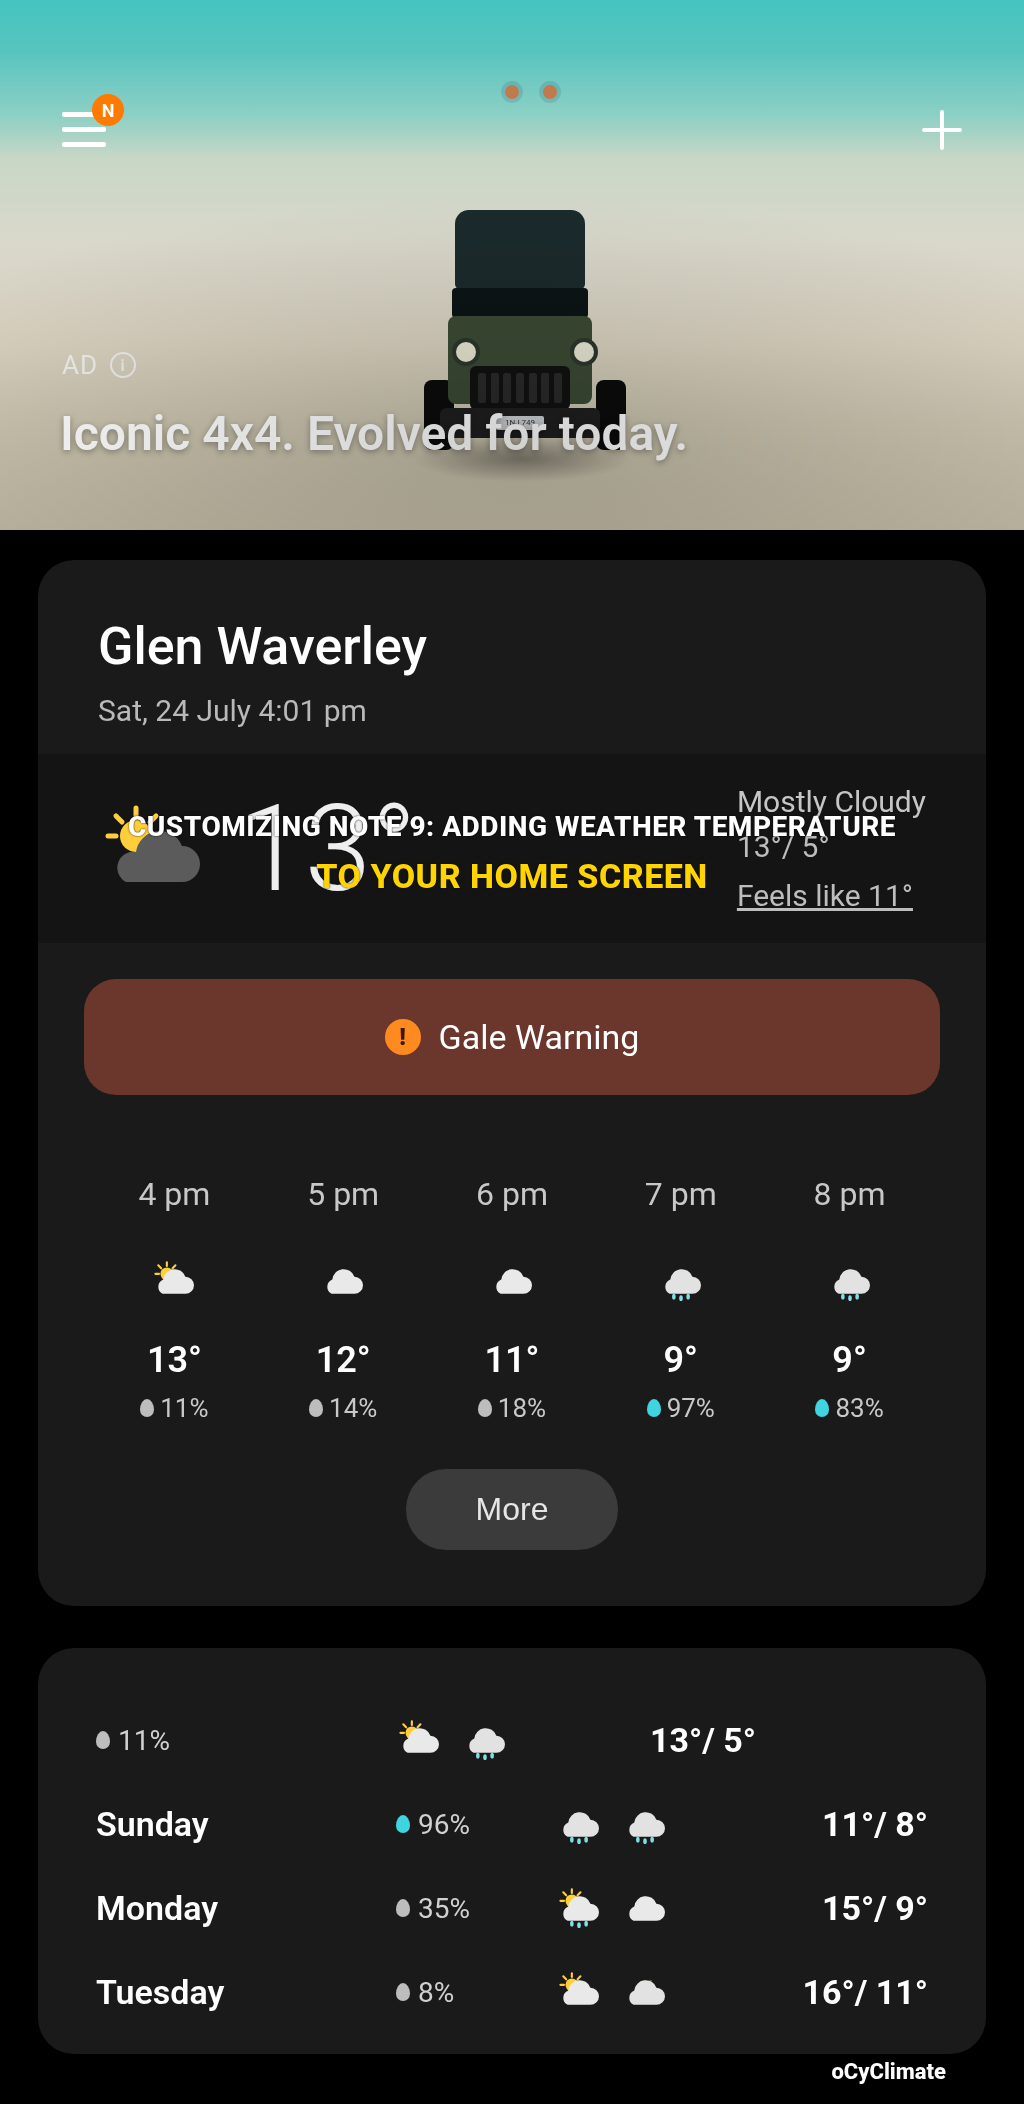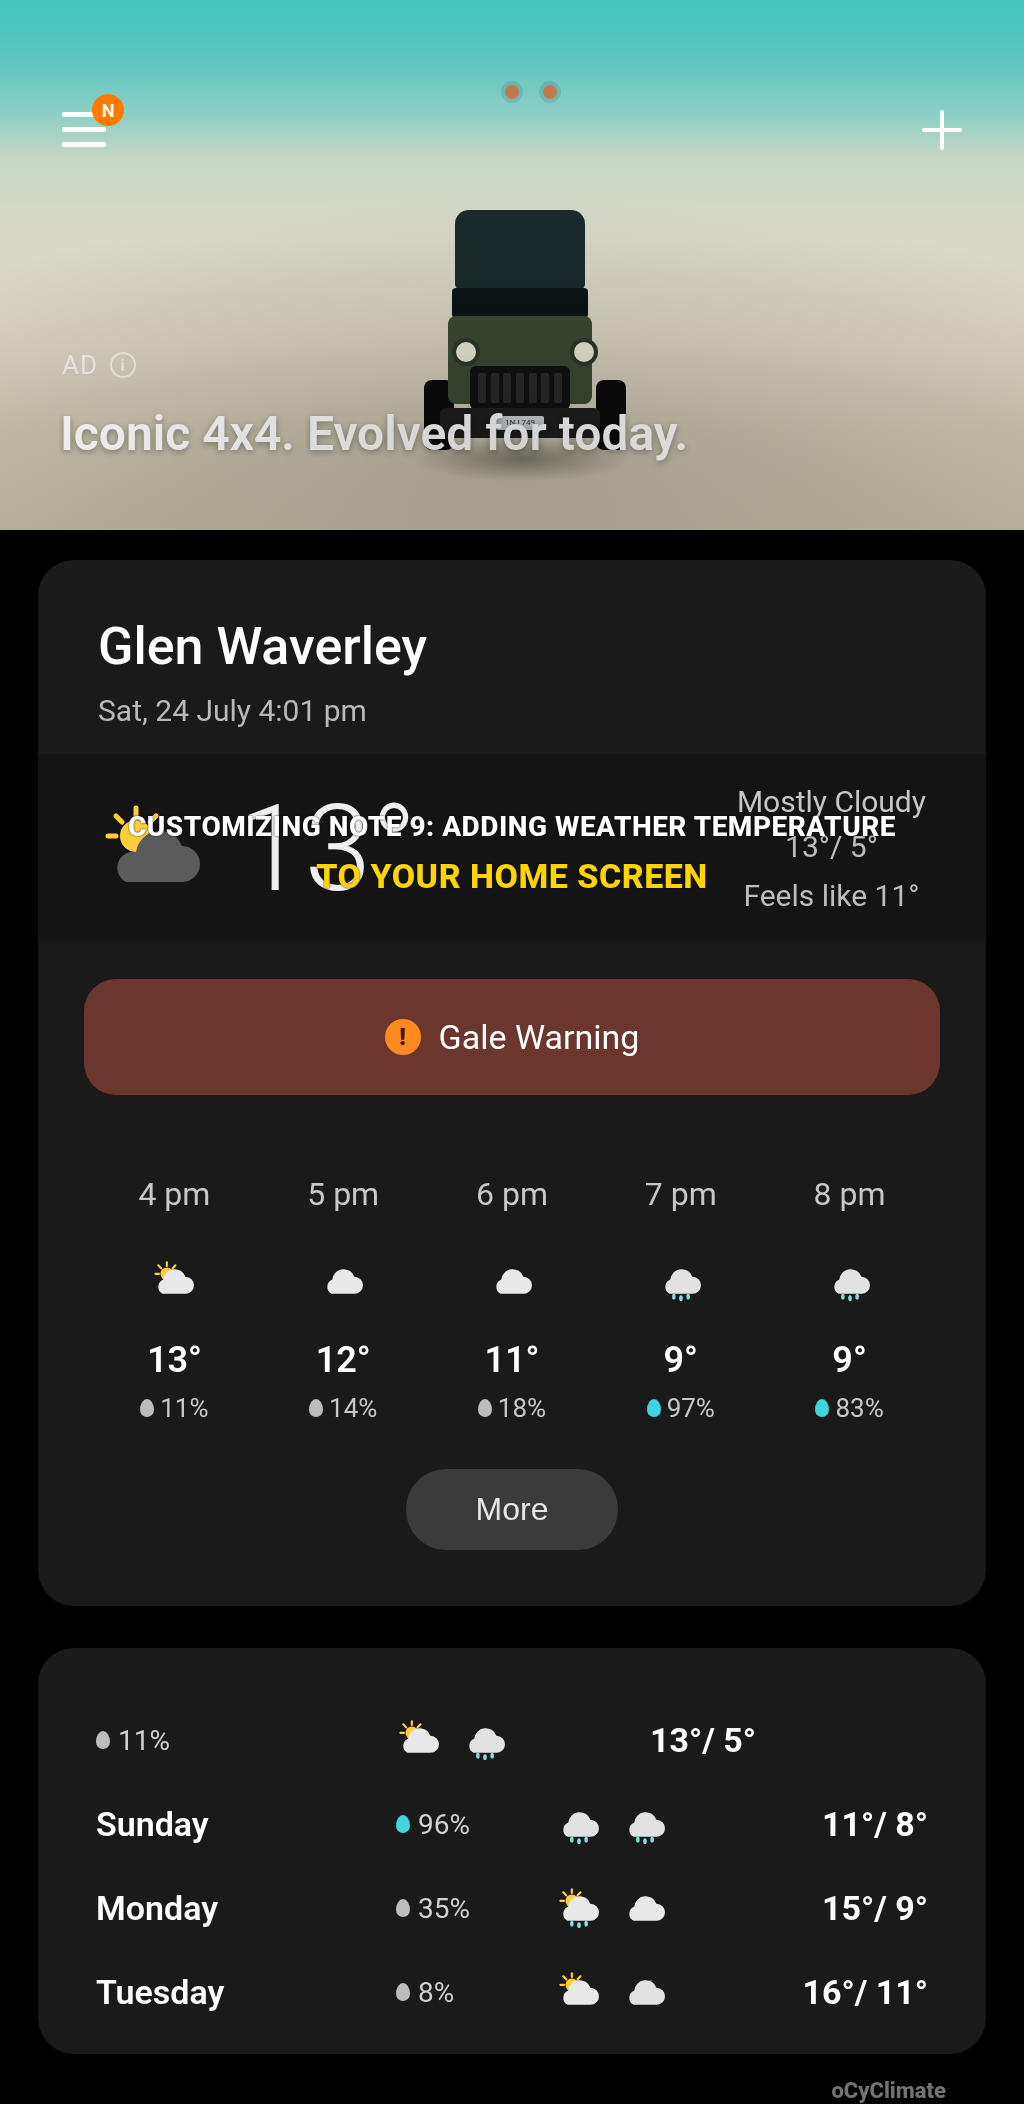--- a/index.html
+++ b/index.html
@@ -93,24 +93,24 @@
   .date{ font-size:30px; color:#b9b9b9; margin-top:16px; }
 
   .current{
     position:relative; padding:30px 60px 30px 60px;
     background:#141414;
     display:flex; align-items:center; justify-content:space-between;
     min-height:150px;
   }
   .cur-left{ display:flex; align-items:center; gap:30px; }
   .big-temp{ font-size:120px; font-weight:300; color:#eee; line-height:1; }
-  .cur-right{ text-align:center; color:#bdbdbd; font-size:30px; }
+  .cur-right{ text-align:left; color:#bdbdbd; font-size:30px; }
   .cur-right .cond{ color:#c6c6c6; font-size:30px; }
   .cur-right .hl{ margin-top:10px; }
-  .cur-right .feels{ margin-top:14px; }
+  .cur-right .feels{ margin-top:14px;text-decoration:underline; }
 
   .overlay-line1, .overlay-line2{
     position:absolute; left:0; right:0; text-align:center;
     font-weight:800; letter-spacing:.5px;
     text-shadow:0 0 2px rgba(0,0,0,.9);
     z-index:3;
   }
   .overlay-line1{ top:40px; font-size:28px; color:#fff;margin-top:16px; }
   .overlay-line2{ top:82px; font-size:34px; color:#ffd400;margin-top:20px; }
 
@@ -155,22 +155,22 @@
     font-size:34px;
   }
   .drow.muted{ color:#9a9a9a; }
   .drow .name{ font-weight:600; }
   .drow .prec{ display:flex; align-items:center; gap:8px; font-size:28px; color:#d0d0d0; }
   .drow .icons{ display:flex; align-items:center; gap:20px; }
   .drow .hilo{ text-align:right; font-weight:700; font-size:34px; }
   .mini-ico{ width:46px; height:40px; }
 
   .watermark{
-    position:absolute; right:78px; bottom:1px;
-    font-size:22px; font-weight:800; color:#737373;
+    position:absolute; right:78px; bottom:20px;
+    font-size:22px; font-weight:800; color:#ffffff;
     text-shadow:0 0 3px rgba(0,0,0,.8);
   }
   .wrap{ position:relative; width:1024px; height:2104px; overflow:hidden; }
 
   
   svg{ display:block; }
 </style>
 </head>
 <body>
 

